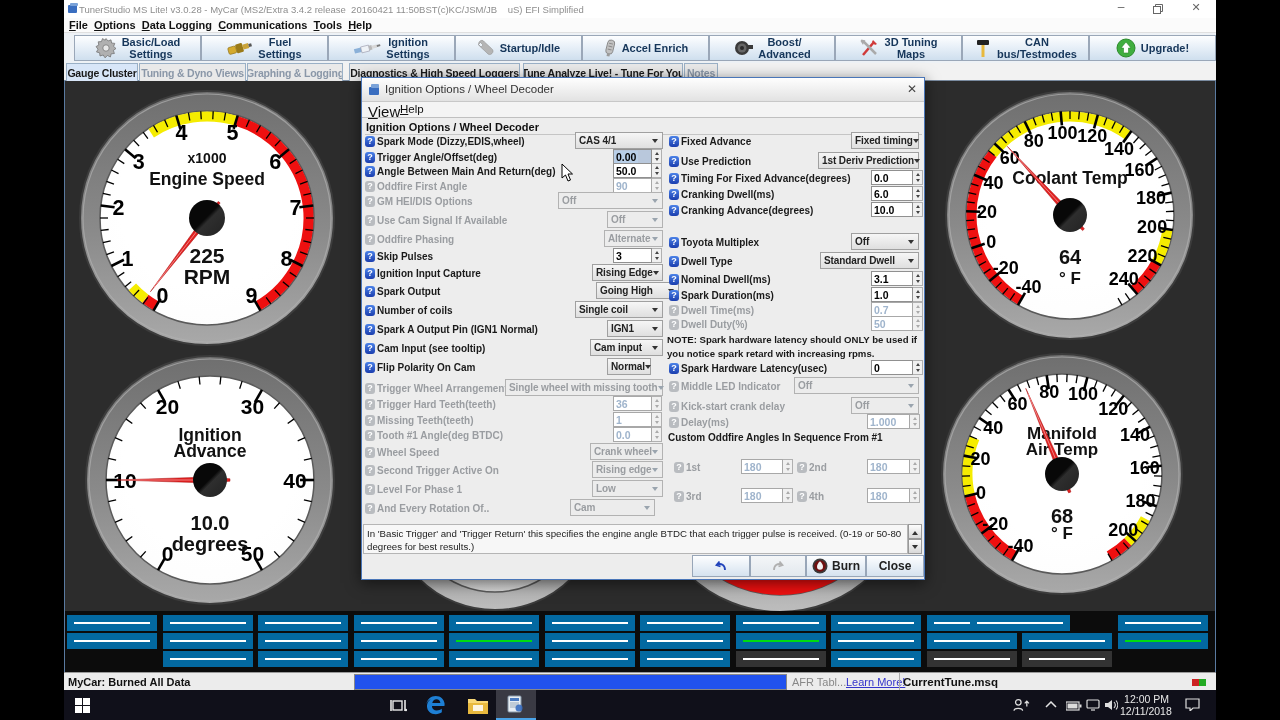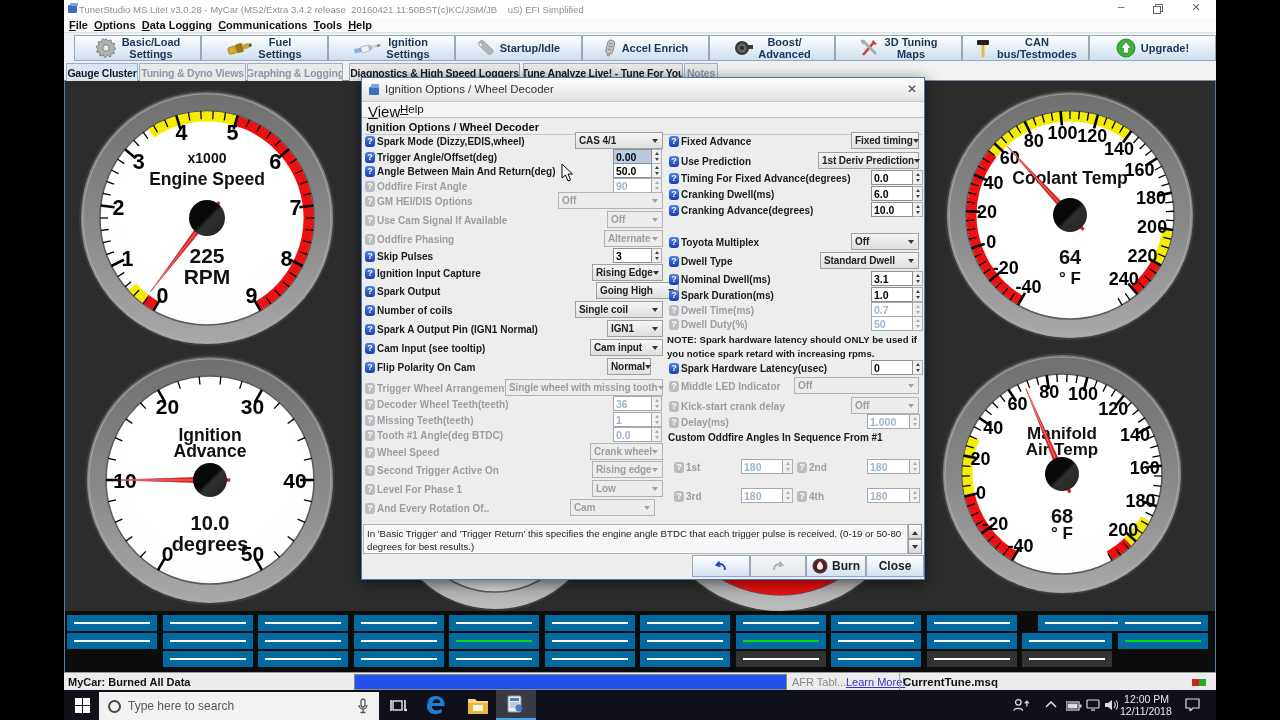--- a/index.html
+++ b/index.html
@@ -539,21 +539,21 @@
 <div class="ic" style="left:67.0px;top:614.5px;width:90px">TPS Decel</div>
 <div class="ic" style="left:162.5px;top:614.5px;width:90px">Flat shift</div>
 <div class="ic" style="left:258.0px;top:614.5px;width:90px">Half-RPM sync</div>
 <div class="ic" style="left:353.5px;top:614.5px;width:90px">CL idle</div>
 <div class="ic" style="left:449.0px;top:614.5px;width:90px">ASE OFF</div>
 <div class="ic" style="left:544.5px;top:614.5px;width:90px">Lost Data</div>
 <div class="ic ics" style="left:640.0px;top:614.5px;width:90px">TPS Accel Enrich</div>
 <div class="ic" style="left:735.5px;top:614.5px;width:90px">Need Burn</div>
 <div class="ic" style="left:831.0px;top:614.5px;width:90px">T-log</div>
 <div class="ic" style="left:926.5px;top:614.5px;width:90px">MAP Decel</div>
-<div class="ic" style="left:1038px;top:614.5px;width:100px">N2O 2</div>
+<div class="ic" style="left:970px;top:614.5px;width:100px">N2O 2</div>
 <div class="ic" style="left:1117.5px;top:614.5px;width:90px">No Fuel cut</div>
 <div class="ic" style="left:67.0px;top:632.5px;width:90px">N2O 1</div>
 <div class="ic" style="left:162.5px;top:632.5px;width:90px">Knock</div>
 <div class="ic ics" style="left:258.0px;top:632.5px;width:90px">MAP Accel Enrich</div>
 <div class="ic" style="left:353.5px;top:632.5px;width:90px">No seq. shift</div>
 <div class="ic icg" style="left:449.0px;top:632.5px;width:90px">RPM Synced</div>
 <div class="ic" style="left:544.5px;top:632.5px;width:90px">AC</div>
 <div class="ic" style="left:640.0px;top:632.5px;width:90px">WUE OFF</div>
 <div class="ic icg" style="left:735.5px;top:632.5px;width:90px">Cranking</div>
 <div class="ic" style="left:831.0px;top:632.5px;width:90px">Spk Tbl sw</div>
@@ -580,28 +580,20 @@
   <div style="position:absolute;left:835px;top:0;width:1px;height:19px;background:#aaa"></div>
   <span style="position:absolute;left:839px;top:3px;font-size:11.5px;font-weight:bold;color:#111">CurrentTune.msq</span>
   <div style="position:absolute;left:1128px;top:6px;width:7px;height:7px;background:#cc2222"></div>
   <div style="position:absolute;left:1135px;top:6px;width:7px;height:7px;background:#22aa22"></div>
 </div>
 
 <div style="position:absolute;left:64px;top:690px;width:1152px;height:30px;background:#10101a">
   <svg width="15" height="15" style="position:absolute;left:11px;top:8px" viewBox="0 0 15 15">
       <path fill="#fff" d="M0 0h7v7H0zM8 0h7v7H8zM0 8h7v7H0zM8 8h7v7H8z"></path>
     </svg>
-  <div style="position:absolute;left:35px;top:2px;width:280px;height:28px;background:#f2f2f2;display:flex;align-items:center">
-    <span style="display:inline-block;width:13px;height:13px;border:2px solid #444;border-radius:50%;margin-left:9px"></span>
-    <span style="font-size:12px;color:#555;margin-left:7px">Type here to search</span>
-    <svg width="12" height="16" style="position:absolute;right:10px" viewBox="0 0 12 16">
-        <rect x="4" y="1" width="4" height="8" rx="2" fill="none" stroke="#555" stroke-width="1.3"></rect>
-        <path d="M2 7 a4 4 0 0 0 8 0 M6 11 v3 M3.5 14.5 h5" fill="none" stroke="#555" stroke-width="1.3"></path>
-      </svg>
-  </div>
   <svg width="17" height="15" style="position:absolute;left:326px;top:8px" viewBox="0 0 17 15">
       <rect x="3" y="3" width="9" height="9" fill="none" stroke="#e8e8e8" stroke-width="1.4"></rect>
       <path d="M1 2 v11 M15 2 v11" stroke="#e8e8e8" stroke-width="1.6"></path>
       <circle cx="16" cy="12" r="1.2" fill="#e8e8e8"></circle>
     </svg>
   <text></text>
   <svg width="23" height="23" style="position:absolute;left:360px;top:4px" viewBox="0 0 24 24">
       <path fill="#1e7fd4" d="M2.4 10.8 C3.2 5.6 7.2 2 12.2 2 c5.4 0 8.8 3.6 9.3 8.2 0 .8 0 1.6-.2 2.3 H8.3 c0 3 2.2 4.6 5 4.6 2 0 3.8-.6 5.3-1.7 v3.7 c-1.7 1.2-3.9 1.9-6.3 1.9 -5.3 0-9.2-3.3-9.2-8.6 0-3 1.6-5.6 4-7 -2.6.9-4 3-4.7 5.4z M8.6 9.3 h8.5 c-.2-2.2-1.7-3.8-4.1-3.8 -2.2 0-3.9 1.5-4.4 3.8z"></path>
     </svg>
   <svg width="20" height="17" style="position:absolute;left:404px;top:7px" viewBox="0 0 20 17">
@@ -788,21 +780,21 @@
 <div style="position:absolute;left:365px;top:380px;height:16px;display:flex;align-items:center">
       <span class="qd">?</span>
       <span class="lbld">Trigger Wheel Arrangement</span>
     </div>
 <div class="combo-d" style="left:505px;top:379px;width:158px">
       <span>Single wheel with missing tooth</span>
       <i style="border-top-color:#9aa4ae"></i>
     </div>
 <div style="position:absolute;left:365px;top:396px;height:16px;display:flex;align-items:center">
       <span class="qd">?</span>
-      <span class="lbld">Decoder Wheel Teeth(teeth)</span>
+      <span class="lbld">Trigger Hard Teeth(teeth)</span>
     </div>
 <div class="fld-d" style="left:613px;top:396px;width:39px;">
       <span style="">36</span>
     </div>
     <div class="spin-d" style="left:652px;top:396px">
       <i class="su"></i>
       <i class="sd"></i>
     </div>
 <div style="position:absolute;left:365px;top:412px;height:16px;display:flex;align-items:center">
       <span class="qd">?</span>

